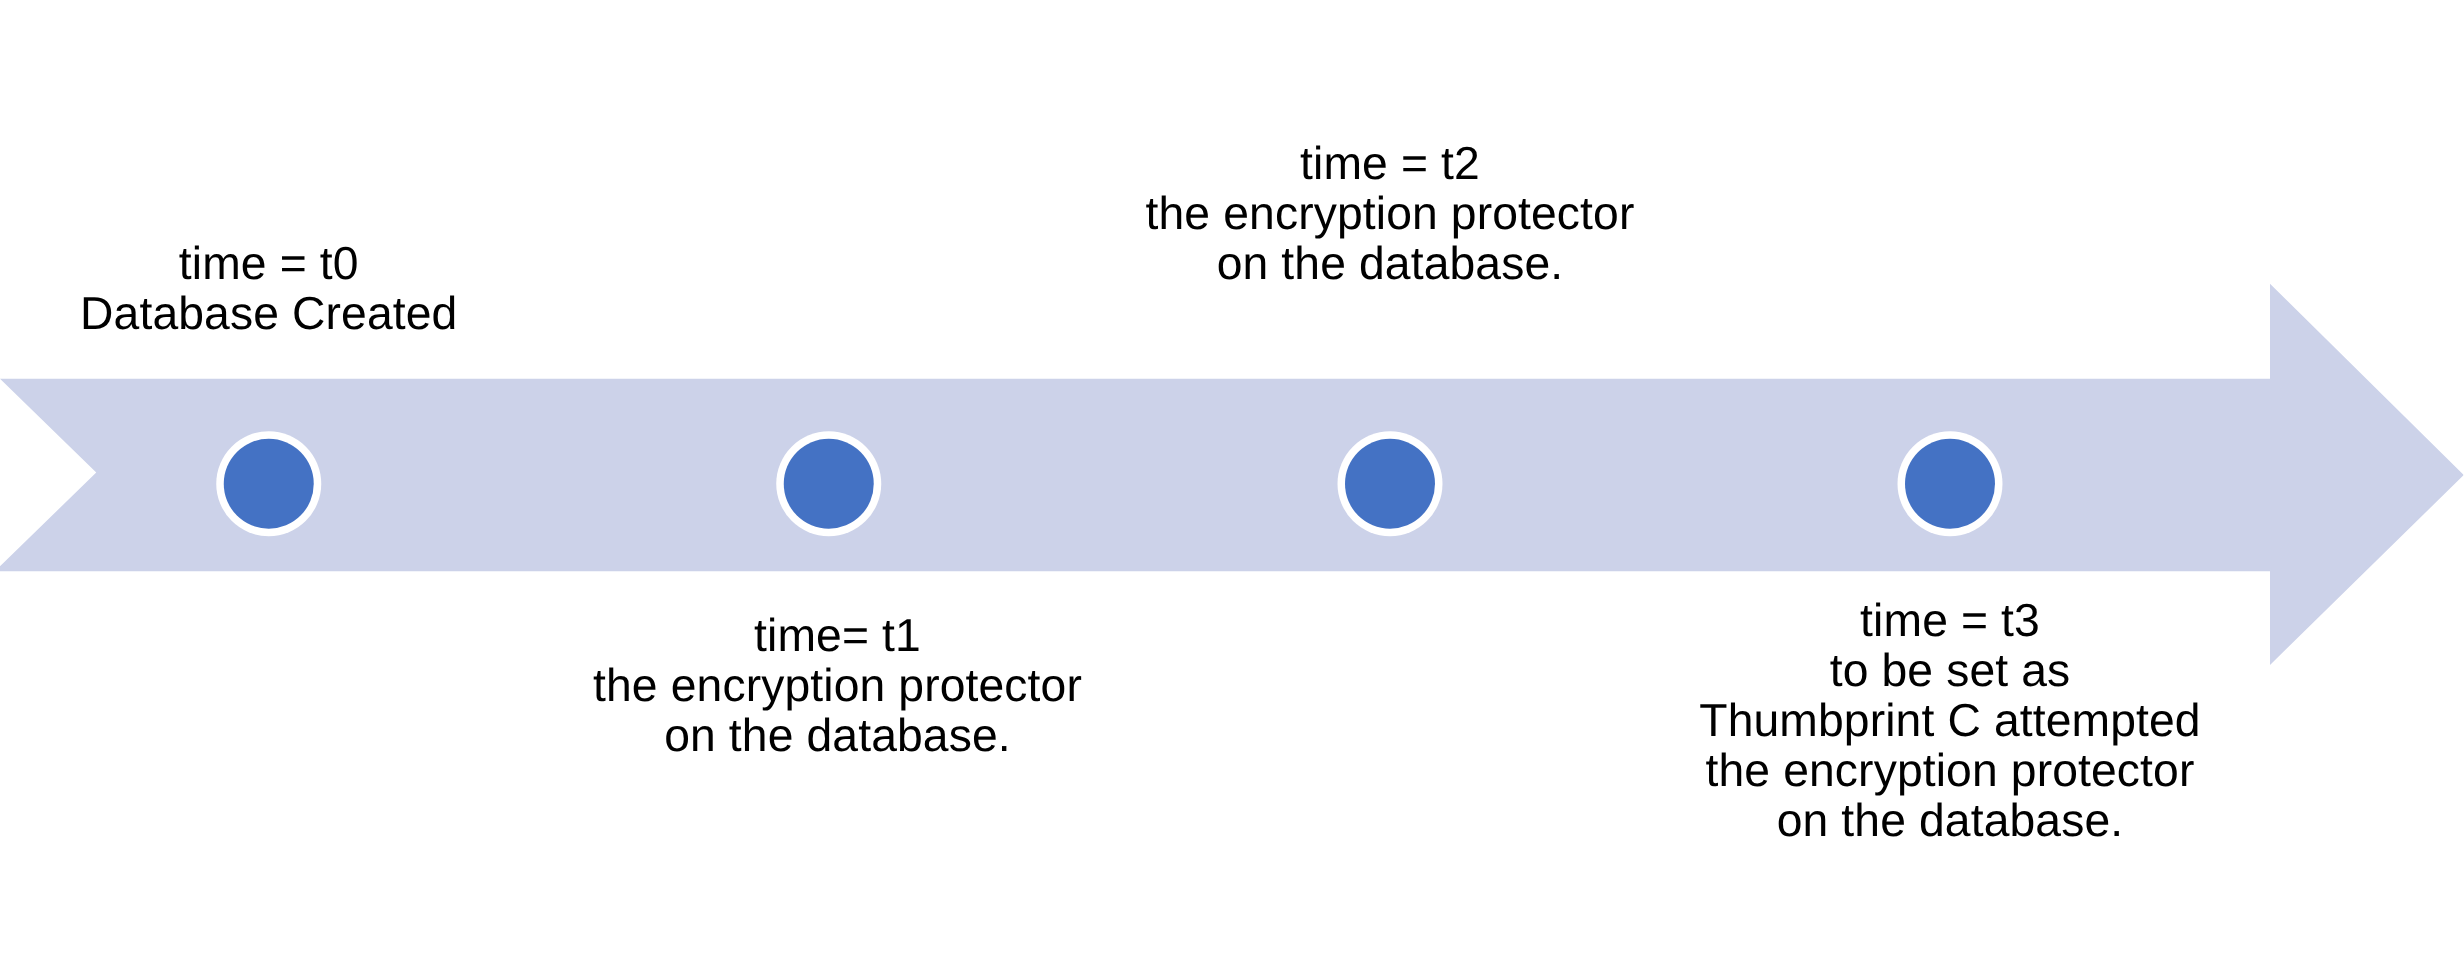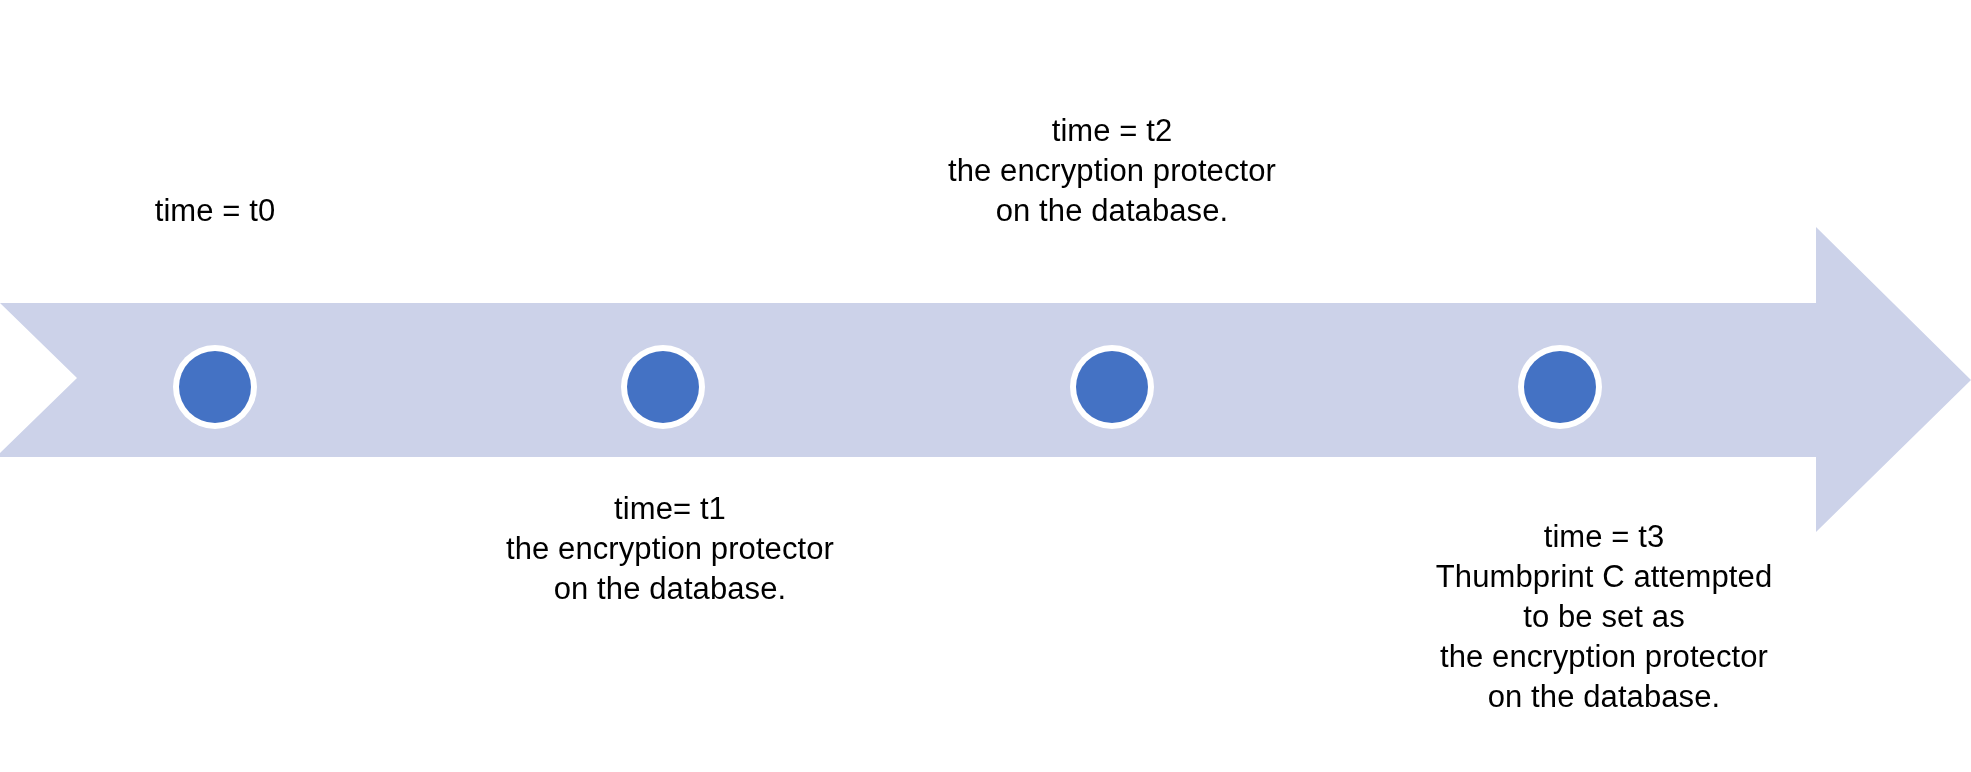--- a/index.html
+++ b/index.html
@@ -48,21 +48,21 @@
     height: 72px;
     border-radius: 50%;
     background: #4472c4;
   }
 
   
   .milestone-label {
     position: absolute;
     text-align: center;
     color: #000000;
-    font-size: 31px;
+    font-size: 37px;
     line-height: 40px;
     white-space: nowrap;
     transform: translateX(-50%);
     letter-spacing: 0.1px;
   }
   .milestone-label.above {
     
   }
   .milestone-label .label-line {
     display: block;
@@ -87,33 +87,34 @@
       <div class="milestone-dot" style="left: 1112px; top: 387px;">
         <div class="dot-core" style="background: rgb(68, 114, 196);"></div>
       </div>
       <div class="milestone-dot" style="left: 1560px; top: 387px;">
         <div class="dot-core" style="background: rgb(68, 114, 196);"></div>
       </div>
     </div>
   <div id="labels-layer">
       <div class="milestone-label above" style="left: 215px; color: rgb(0, 0, 0); top: 191px; text-align: center;">
         <span class="label-line">time = t0</span>
+        <span class="label-line">Database Created</span>
       </div>
       <div class="milestone-label below" style="left: 670px; color: rgb(0, 0, 0); top: 489px;">
         <span class="label-line">time= t1</span>
         <span class="label-line">the encryption protector</span>
         <span class="label-line">on the database.</span>
       </div>
       <div class="milestone-label above" style="left: 1112px; color: rgb(0, 0, 0); top: 111px;">
         <span class="label-line">time = t2</span>
         <span class="label-line">the encryption protector</span>
         <span class="label-line">on the database.</span>
       </div>
-      <div class="milestone-label below" style="left: 1560px; color: rgb(0, 0, 0); top: 517px; margin-left: 44px;">
+      <div class="milestone-label below" style="left: 1560px; color: rgb(0, 0, 0); top: 477px;">
         <span class="label-line">time = t3</span>
+        <span class="label-line">to be set as</span>
         <span class="label-line">Thumbprint C attempted</span>
-        <span class="label-line">to be set as</span>
         <span class="label-line">the encryption protector</span>
         <span class="label-line">on the database.</span>
       </div>
     </div>
 
 </div>
 
 </body></html>

